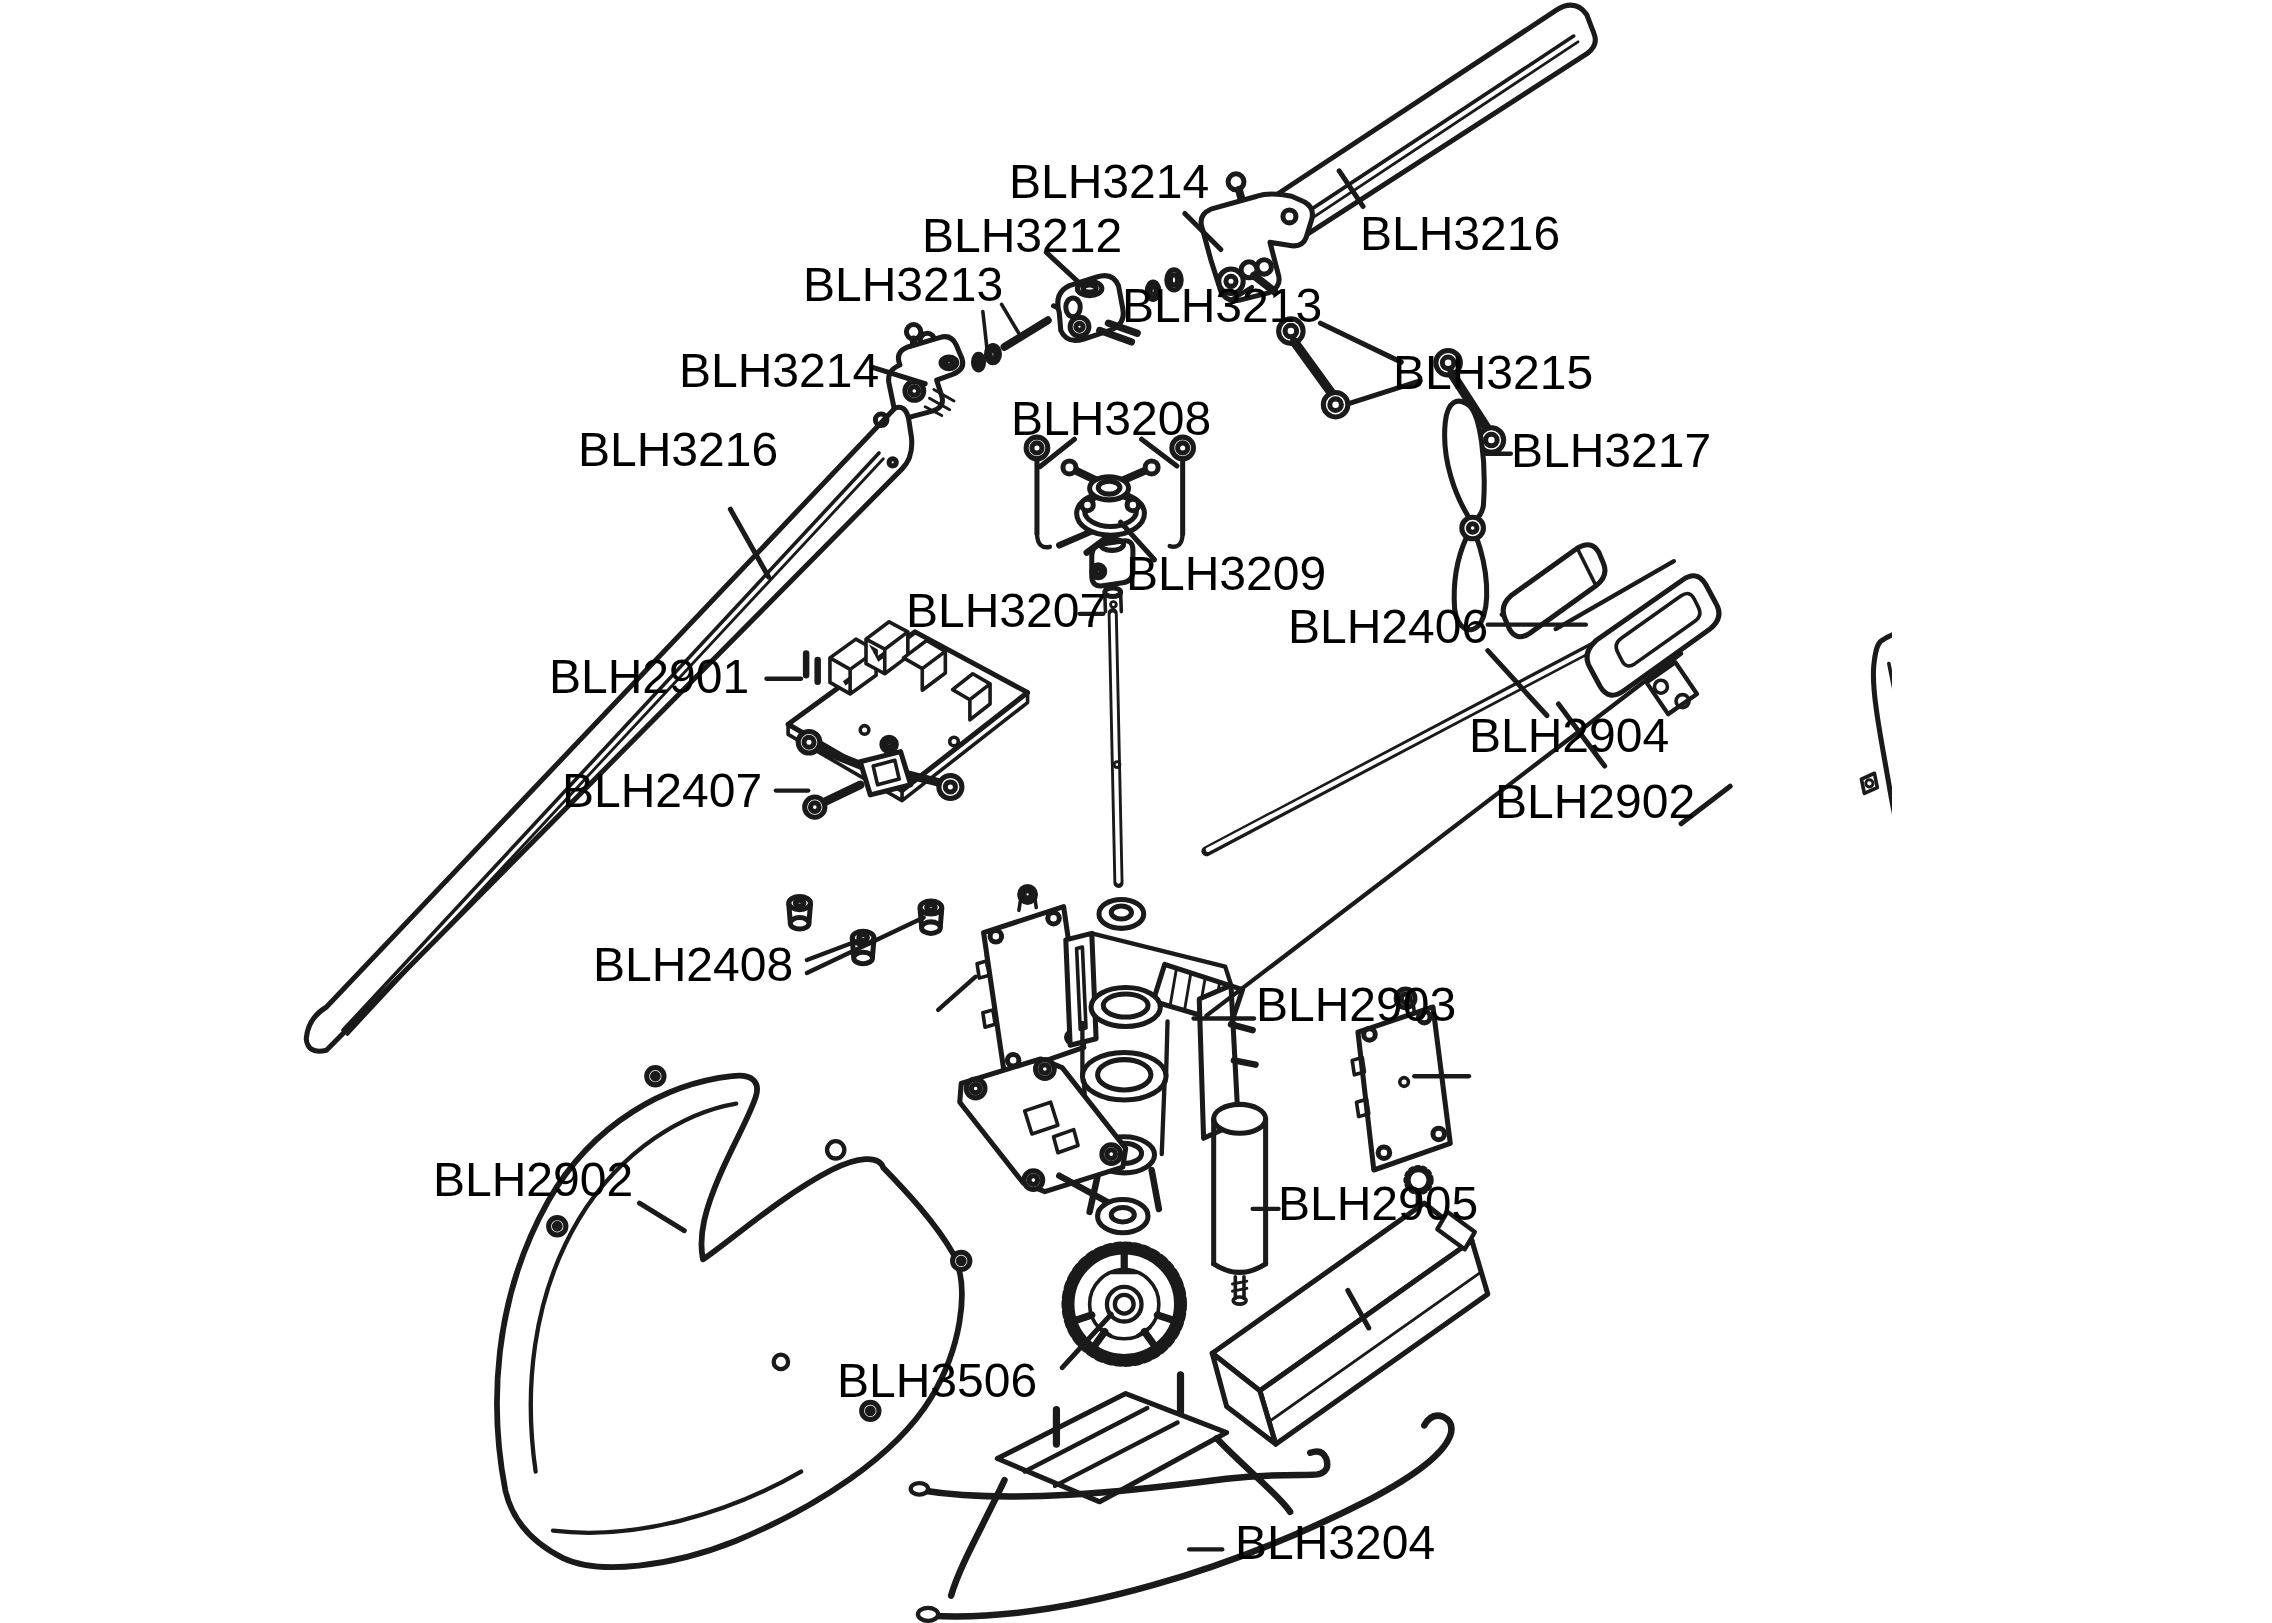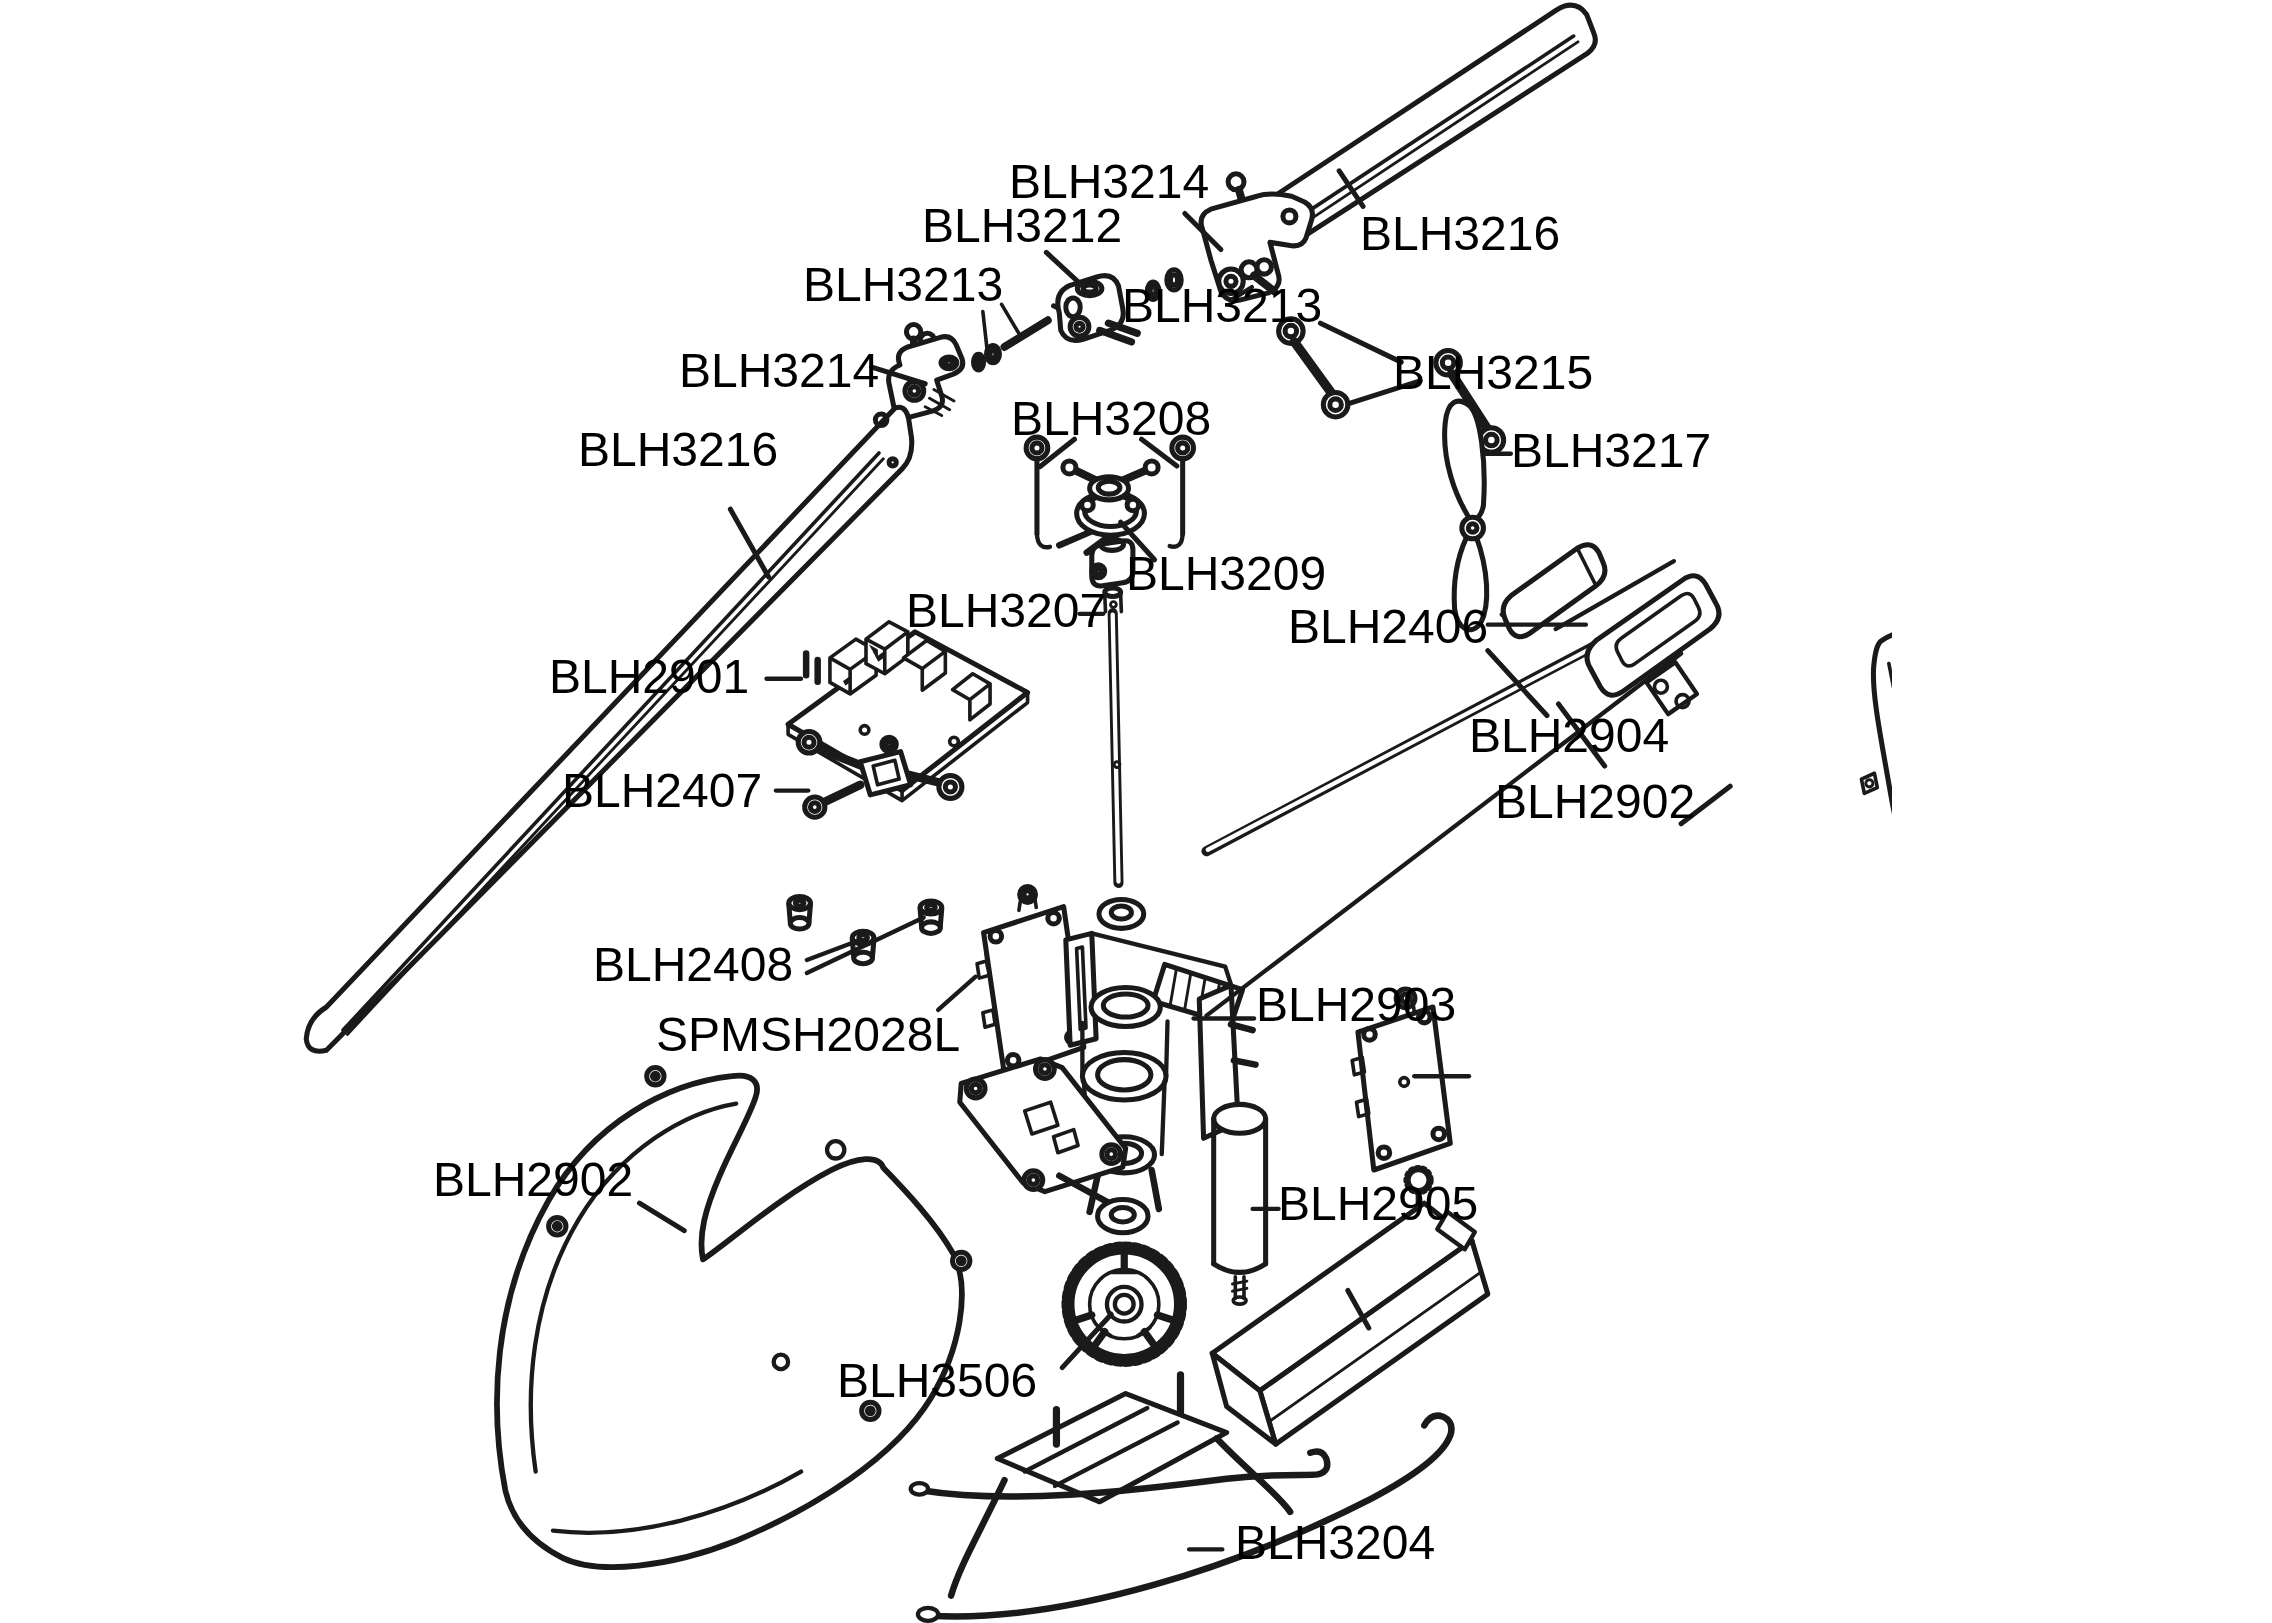--- a/index.html
+++ b/index.html
@@ -2,21 +2,21 @@
 <html style="font-size:11.5px"><head>
 <meta charset="utf-8">
 <style>
   html,body{margin:0;padding:0;background:#fff;}
   #stage{position:relative;width:1892px;height:1623px;background:#fff;overflow:hidden;
          font-family:"Liberation Sans","DejaVu Sans",sans-serif;}
   #art{position:absolute;left:0;top:0;}
   .lbl{position:absolute;font-size:48px;color:#000;white-space:nowrap;
        transform:translate(-50%,-52%);letter-spacing:0px;}
   
-  #L0{left:1109px;top:183px}   #L1{left:1022px;top:227px}   #L2{left:903px;top:286px}
+  #L0{left:1109px;top:183px}   #L1{left:1022px;top:237px}   #L2{left:903px;top:286px}
   #L3{left:1460px;top:235px}   #L4{left:1222px;top:307px}   #L5{left:1493px;top:374px}
   #L6{left:779px;top:372px}   #L7{left:1111px;top:420px}   #L8{left:678px;top:451px}
   #L9{left:1611px;top:452px}   #L10{left:1226px;top:575px}  #L11{left:1006px;top:612px}
   #L12{left:1388px;top:628px}  #L13{left:649px;top:678px}   #L14{left:1569px;top:737px}
   #L15{left:1595px;top:803px} #L16{left:662px;top:792px}  #L17{left:693px;top:966px}
   #L18{left:1356px;top:1006px} #L19{left:808px;top:1036px} #L20{left:1619px;top:1056px}
   #L21{left:533px;top:1181px}  #L22{left:1378px;top:1205px} #L23{left:937px;top:1382px}
   #L24{left:1497px;top:1363px} #L25{left:1335px;top:1544px}
 </style>
 </head>
@@ -407,19 +407,18 @@
   <div class="lbl" id="L9">BLH3217</div>
   <div class="lbl" id="L10">BLH3209</div>
   <div class="lbl" id="L11">BLH3207</div>
   <div class="lbl" id="L12">BLH2406</div>
   <div class="lbl" id="L13">BLH2901</div>
   <div class="lbl" id="L14">BLH2904</div>
   <div class="lbl" id="L15">BLH2902</div>
   <div class="lbl" id="L16">BLH2407</div>
   <div class="lbl" id="L17">BLH2408</div>
   <div class="lbl" id="L18">BLH2903</div>
-  <div class="lbl" id="L19">SPMSH2028L</div>
   <div class="lbl" id="L21">BLH2902</div>
   <div class="lbl" id="L22">BLH2905</div>
   <div class="lbl" id="L23">BLH3506</div>
   <div class="lbl" id="L25">BLH3204</div>
 </div>
 
 
 </body></html>

